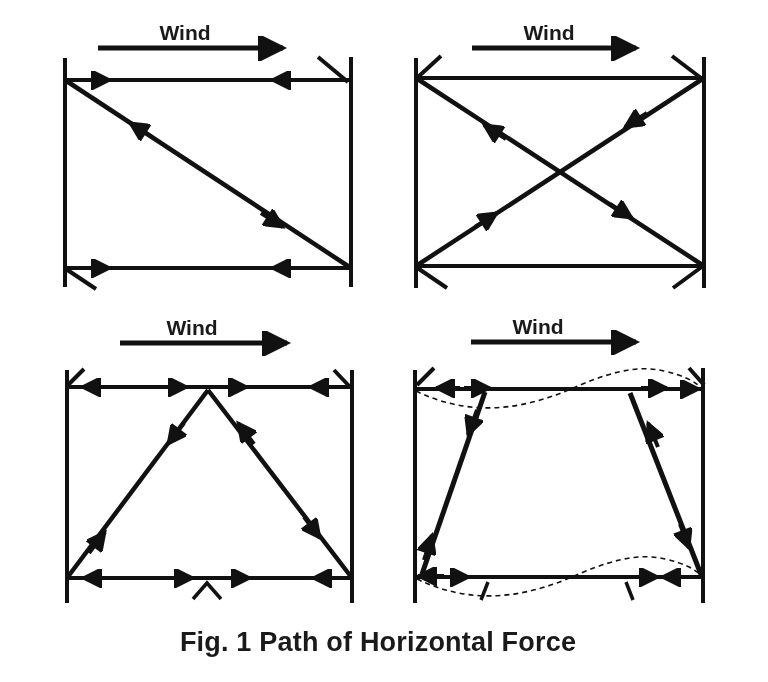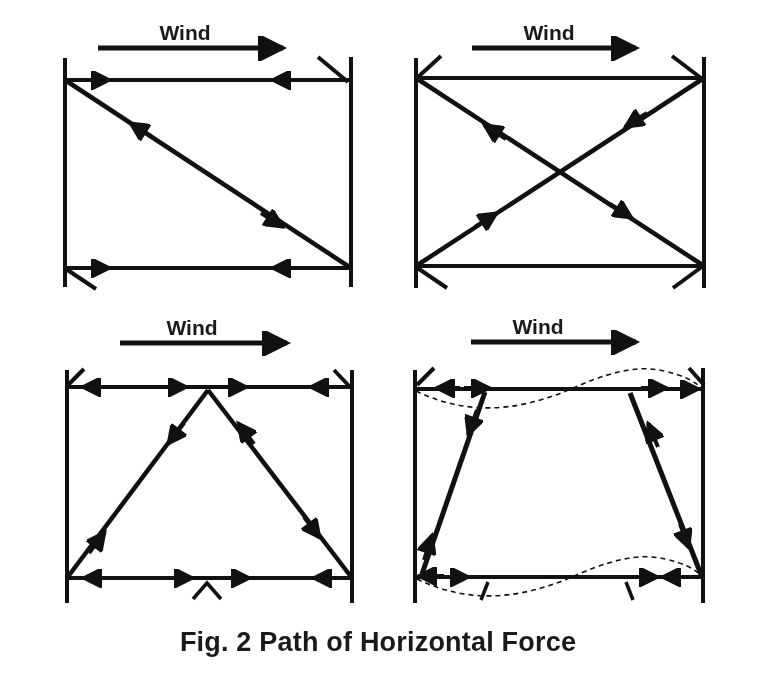--- a/index.html
+++ b/index.html
@@ -145,13 +145,13 @@
       <line x1="632" y1="577" x2="658" y2="577" stroke-width="4" marker-end="url(#ah)"></line>
       <line x1="694" y1="577" x2="662" y2="577" stroke-width="4" marker-end="url(#ah)"></line>
       <line x1="477" y1="410" x2="468" y2="435" stroke-width="4" marker-end="url(#ah)"></line>
       <line x1="424" y1="560" x2="432" y2="535" stroke-width="4" marker-end="url(#ah)"></line>
       <line x1="658" y1="447" x2="648" y2="423" stroke-width="4" marker-end="url(#ah)"></line>
       <line x1="680" y1="524" x2="689" y2="548" stroke-width="4" marker-end="url(#ah)"></line>
     </g>
   </g>
 </svg>
 
-<div class="caption">Fig. 2 Path of Horizontal Force</div>
+<div class="caption">Fig. 1 Path of Horizontal Force</div>
 
 </body></html>

